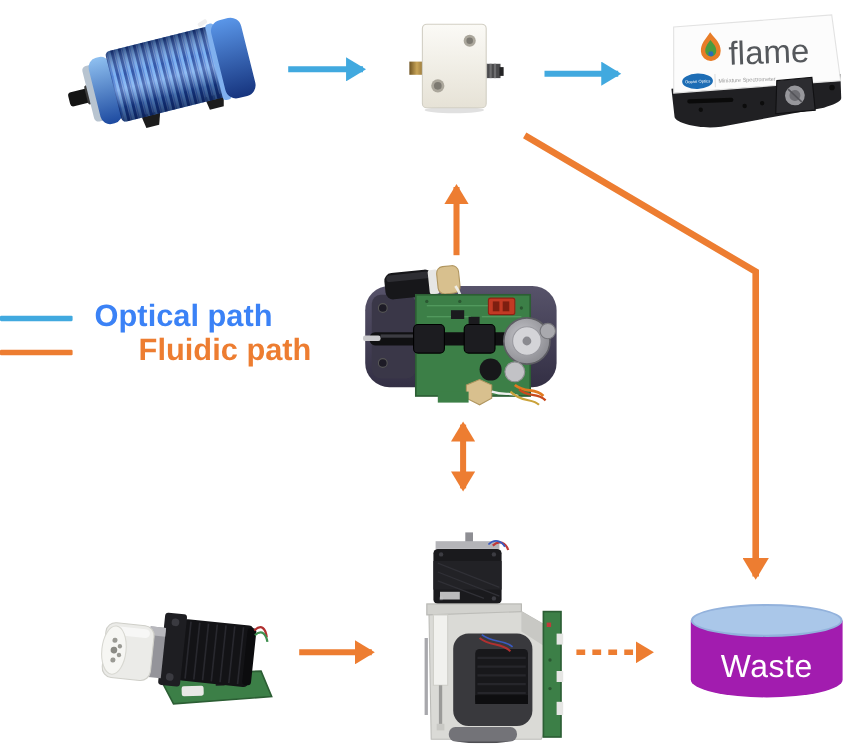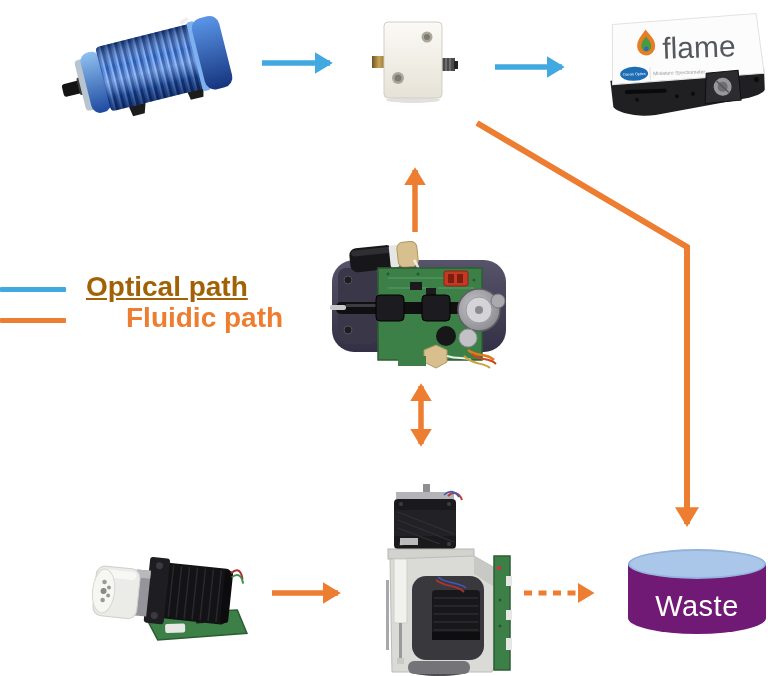--- a/index.html
+++ b/index.html
@@ -5,35 +5,35 @@
   html,body{margin:0;padding:0;background:#fff;}
   .canvas{position:relative;width:768px;height:676px;background:#ffffff;overflow:hidden;
           font-family:"Liberation Sans", sans-serif;}
   
   .legend-line{position:absolute;left:0;width:66px;height:5px;border-radius:1px;}
   .legend-label{position:absolute;left:86px;font-size:28px;font-weight:700;line-height:30px;white-space:nowrap;}
   
   .waste{position:absolute;left:628px;top:549px;width:138px;height:86px;}
   .waste-top{position:absolute;left:0;top:0;width:138px;height:30px;border-radius:50%;
              background:#AAC7E9;border:2px solid #93B2DC;box-sizing:border-box;z-index:2;}
-  .waste-body{position:absolute;left:0;top:15px;width:138px;height:70px;background:#701a75;
+  .waste-body{position:absolute;left:0;top:15px;width:138px;height:70px;background:#a21caf;
               border-radius:0 0 69px 69px / 0 0 16px 16px;z-index:1;
               display:flex;align-items:center;justify-content:center;padding-top:14px;box-sizing:border-box;}
   .waste-label{color:#ffffff;font-size:29px;letter-spacing:0.5px;}
   .arrows{position:absolute;left:0;top:0;z-index:6;pointer-events:none;}
   svg.device{position:absolute;z-index:3;}
   .flame-brand{font-family:"Liberation Sans", sans-serif;}
 </style>
 </head>
 <body>
 
 <div class="canvas">
 
   <div class="legend-line" style="top:287px;background:#41A9DF;"></div>
-  <div class="legend-label" style="top:272px;color:#a16207;text-decoration:underline;">Optical path</div>
+  <div class="legend-label" style="top:272px;color:#3b82f6;">Optical path</div>
   <div class="legend-line" style="top:318px;background:#ED7D31;"></div>
   <div class="legend-label" style="top:303px;color:#ED7D31;margin-left:40px;">Fluidic path</div>
 
   <svg class="device" style="left:58px;top:6px;" width="190" height="120" viewBox="0 0 190 120">
     <defs>
       <pattern id="fins" patternUnits="userSpaceOnUse" width="7" height="70">
         <rect x="0" y="0" width="3" height="70" fill="#1d46a0"></rect>
         <rect x="3" y="0" width="2" height="70" fill="#3e77d6"></rect>
         <rect x="5" y="0" width="2" height="70" fill="#6aa8f2"></rect>
       </pattern>

